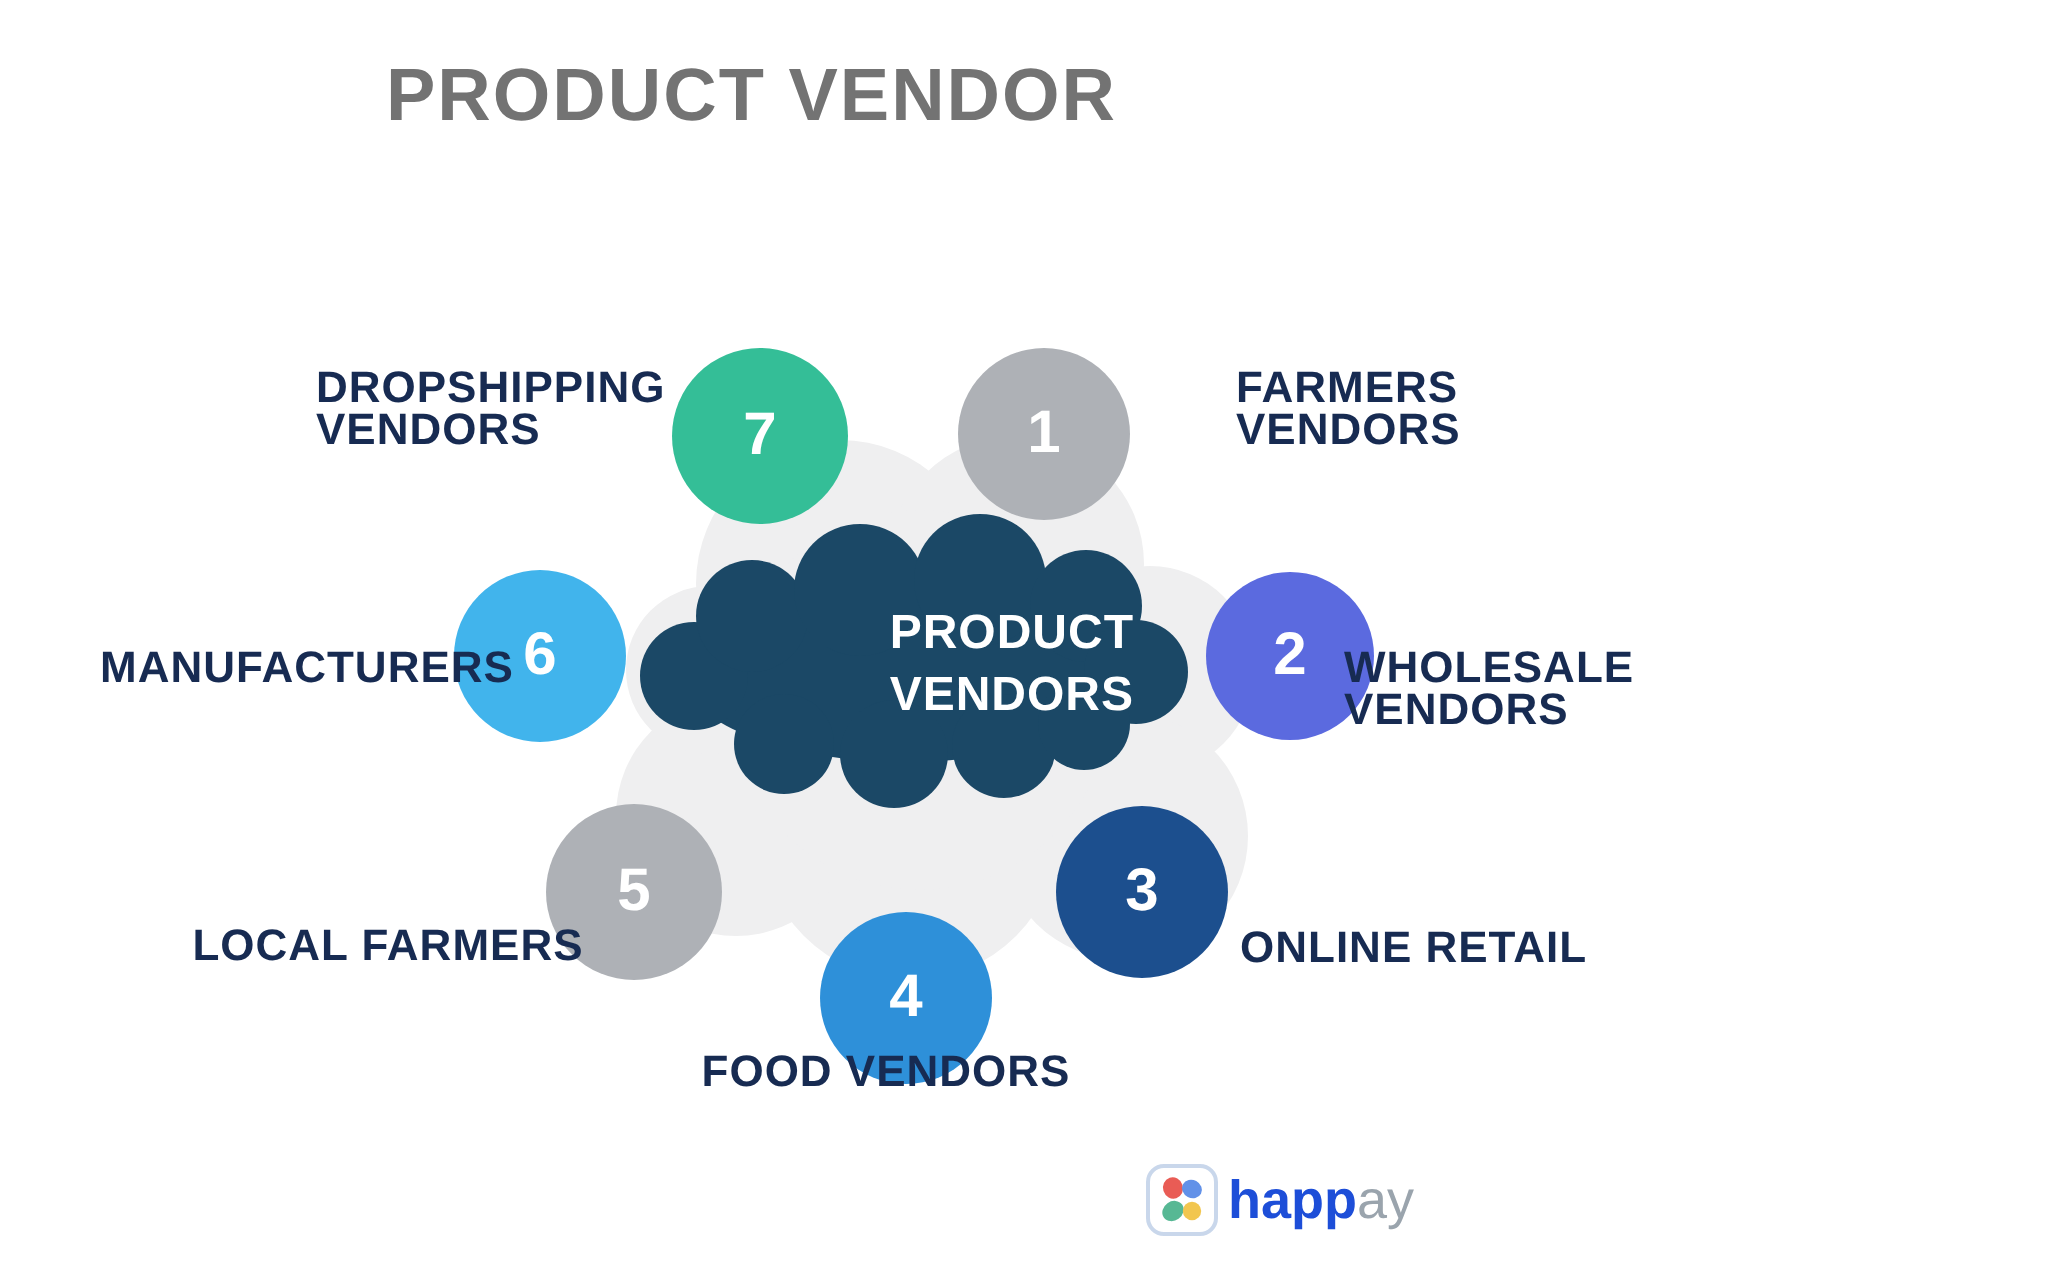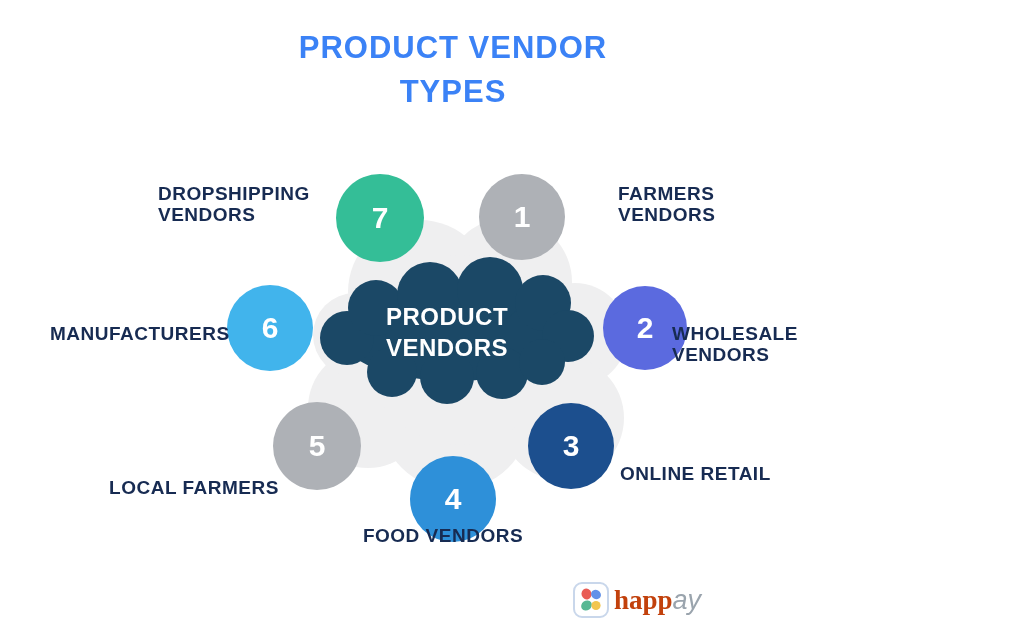--- a/index.html
+++ b/index.html
@@ -11,26 +11,25 @@
     background: #ffffff;
     overflow: hidden;
     font-family: "Liberation Sans", sans-serif;
   }
   .clouds { position: absolute; left: 0; top: 0; z-index: 1; }
 
   .title {
     position: absolute;
     left: 193px; top: 26px; width: 520px;
     z-index: 5;
-    text-align: center;
-    font-size: 31px;
+    font-size: 37px;
     font-weight: bold;
     letter-spacing: 1px;
     line-height: 44px;
-    color: #3b82f6;
+    color: #737373;
   }
 
   .vendor-circle {
     position: absolute;
     z-index: 2;
     border-radius: 50%;
     display: flex;
     align-items: center;
     justify-content: center;
   }
@@ -44,42 +43,42 @@
   .c3 { left: 528px; top: 403px; width: 86px; height: 86px; }
   .c4 { left: 410px; top: 456px; width: 86px; height: 86px; }
   .c5 { left: 273px; top: 402px; width: 88px; height: 88px; }
   .c6 { left: 227px; top: 285px; width: 86px; height: 86px; }
   .c7 { left: 336px; top: 174px; width: 88px; height: 88px; }
 
   .cloud-text {
     position: absolute;
     left: 327px; top: 301px; width: 240px;
     z-index: 3;
-    text-align: center;
+    text-align: right;
     color: #ffffff;
     font-size: 24px;
     font-weight: bold;
     letter-spacing: 0.5px;
     line-height: 31px;
   }
 
   .vlabel {
     position: absolute;
     z-index: 4;
     color: #172B52;
-    font-size: 19px;
+    font-size: 22px;
     font-weight: bold;
     letter-spacing: 0.5px;
     line-height: 21px;
   }
   .l1 { left: 618px; top: 183px; }
   .l2 { left: 672px; top: 323px; }
   .l3 { left: 620px; top: 463px; }
   .l4 { left: 343px; top: 525px; width: 200px; text-align: center; }
-  .l5 { left: 94px;  top: 462px; width: 200px; text-align: center; margin-top: 15px; }
+  .l5 { left: 94px;  top: 462px; width: 200px; text-align: center; }
   .l6 { left: 50px;  top: 323px; }
   .l7 { left: 158px; top: 183px; }
 
   .logo {
     position: absolute;
     left: 573px; top: 582px;
     z-index: 5;
     display: flex;
     align-items: center;
     gap: 5px;
@@ -88,21 +87,21 @@
     width: 36px; height: 36px;
     background: #ffffff;
     border: 2px solid #C9D7EB;
     border-radius: 9px;
     display: flex;
     align-items: center;
     justify-content: center;
   }
   .logo-text { font-size: 27px; line-height: 32px; display: flex; align-items: baseline; }
   .logo-text .bold { font-weight: bold; }
-  .logo-text .light { font-weight: normal; font-style: italic; }
+  .logo-text .light { font-weight: normal; }
 </style>
 </head>
 <body>
 
 <div class="stage">
 
   <svg class="clouds" width="1024" height="634" viewBox="0 0 1024 634">
     <g fill="#EFEFF0">
       <circle cx="420" cy="292" r="72"></circle>
       <circle cx="508" cy="282" r="64"></circle>
@@ -123,21 +122,20 @@
       <circle cx="568" cy="336" r="26"></circle>
       <circle cx="392" cy="372" r="25"></circle>
       <circle cx="447" cy="377" r="27"></circle>
       <circle cx="502" cy="373" r="26"></circle>
       <circle cx="542" cy="362" r="23"></circle>
     </g>
   </svg>
 
   <div class="title">
     <div>PRODUCT VENDOR</div>
-    <div>TYPES</div>
   </div>
 
   <div class="cloud-text">
     <div>PRODUCT</div>
     <div>VENDORS</div>
   </div>
 
   <div class="vendor-circle c1" style="background-color: rgb(174, 177, 182);">
     <span class="num">1</span>
   </div>
@@ -191,18 +189,18 @@
   <div class="logo">
     <div class="logo-mark">
       <svg width="28" height="28" viewBox="0 0 28 28">
         <ellipse cx="9.5" cy="8" rx="5" ry="5.4" transform="rotate(-18 9.5 8)" fill="#E95C55"></ellipse>
         <ellipse cx="19" cy="8.5" rx="5.1" ry="4.5" transform="rotate(28 19 8.5)" fill="#6291E8"></ellipse>
         <ellipse cx="9.5" cy="19.5" rx="5.6" ry="4.8" transform="rotate(-35 9.5 19.5)" fill="#57B894"></ellipse>
         <circle cx="19" cy="19.5" r="4.6" fill="#F2C64F"></circle>
       </svg>
     </div>
     <div class="logo-text">
-      <span class="bold" style="color: #c2410c; font-family: Liberation Serif, serif;">happ</span>
+      <span class="bold" style="color: #1d4ed8;">happ</span>
       <span class="light" style="color: rgb(154, 164, 173);">ay</span>
     </div>
   </div>
 
 </div>
 
 </body></html>

